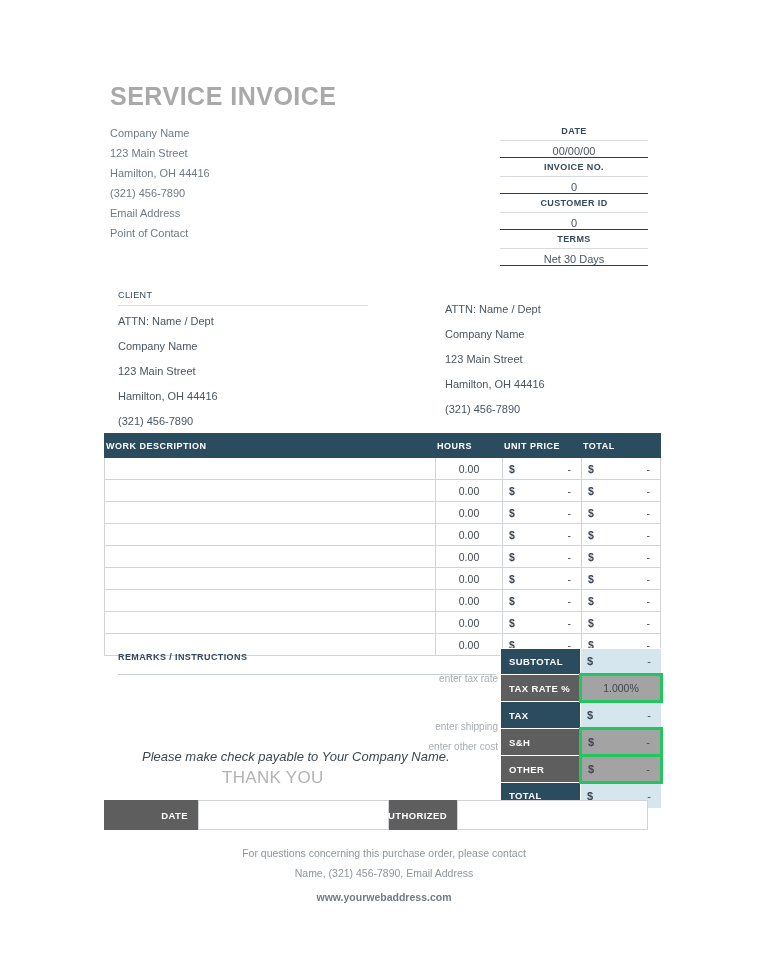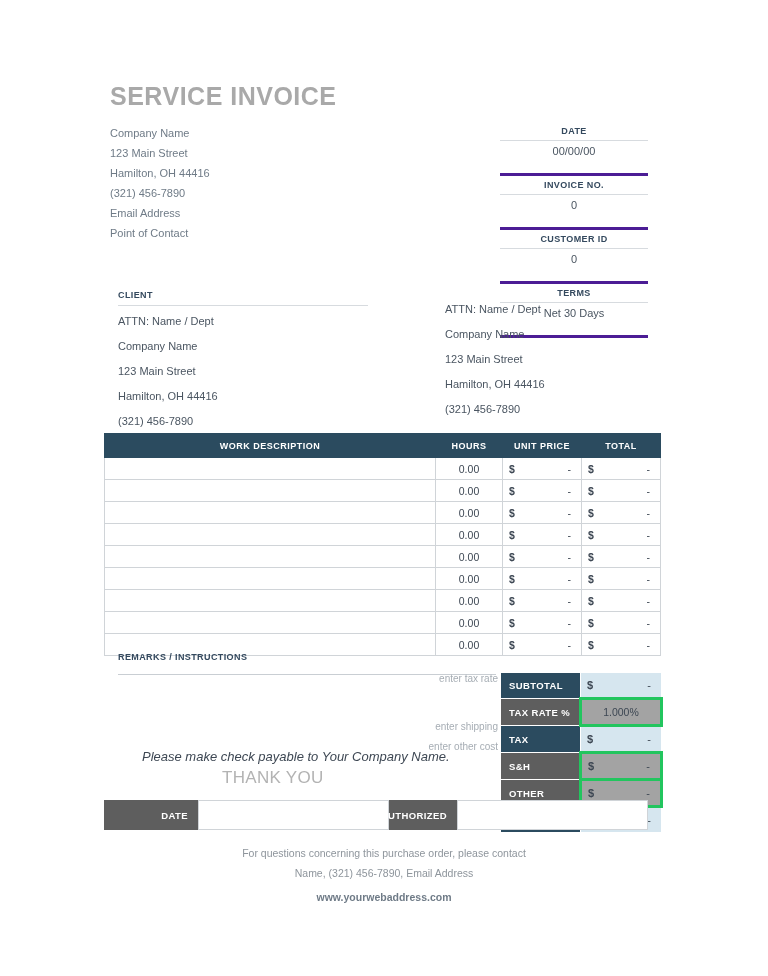--- a/index.html
+++ b/index.html
@@ -24,43 +24,43 @@
   .company-block div{font-size:11px;color:#6f7b87;line-height:20px;}
 
   
   .meta{position:absolute;left:500px;top:122px;width:148px;}
   .meta .mrow{
     text-align:center;font-size:9px;font-weight:700;letter-spacing:.4px;
     color:#34495e;padding:4px 0 4px;border-bottom:1px solid #d7dbdf;
   }
   .meta .mval{
     text-align:center;font-size:11px;color:#4a5561;
-    padding:4px 0 16px;border-bottom:3px solid #4c1d95;
+    padding:4px 0 0;border-bottom:1px solid #4c1d95;
   }
 
   
   .party{position:absolute;top:290px;}
   .party.client{left:118px;width:250px;}
   .party.billto{left:445px;width:210px;}
   .party .phead{
-    font-size:9px;font-weight:700;letter-spacing:.4px;color:#34495e;
+    font-size:9px;font-weight:400;letter-spacing:.4px;color:#34495e;
     padding-bottom:5px;border-bottom:1px solid #d7dbdf;
   }
   .party .pline{font-size:11px;color:#4a5561;line-height:20px;padding-top:5px;}
   .party .pline:first-of-type{padding-top:9px;}
 
   
   .items{
     position:absolute;left:104px;top:433px;width:544px;
     border-collapse:collapse;table-layout:fixed;
   }
   .items th{
     background:#2b4b5f;color:#ffffff;
     font-size:9px;font-weight:700;letter-spacing:.5px;
-    height:21px;text-align:center;border:1px solid #2b4b5f;
+    height:21px;text-align:left;border:1px solid #2b4b5f;
   }
   .items td{
     border:1px solid #d0d4d8;height:19px;font-size:10.5px;color:#3d4753;
   }
   .c-desc{width:328px;}
   .c-hours{width:64px;text-align:center;}
   .c-price{width:76px;margin-top:36px;}
   .c-total{width:76px;}
   .money{position:relative;height:100%;}
   .money .sym{position:absolute;left:5px;top:50%;transform:translateY(-50%);font-weight:700;font-size:10.5px;}
@@ -76,21 +76,21 @@
   
   .hint{
     position:absolute;text-align:right;font-size:10px;color:#a6adb4;
     line-height:13px;width:86px;
   }
   .hint.tax{left:412px;top:672px;}
   .hint.ship{left:412px;top:720px;}
   .hint.other{left:412px;top:740px;}
 
   
-  .totals{position:absolute;left:500px;top:672px;width:148px;border-collapse:collapse;table-layout:fixed;}
+  .totals{position:absolute;left:500px;top:648px;width:148px;border-collapse:collapse;table-layout:fixed;}
   .totals td{height:22px;font-size:9.5px;border:1px solid #ffffff;}
   .tlabel{
     width:70px;color:#ffffff;font-weight:700;letter-spacing:.4px;
     padding-left:8px;
   }
   .tlabel.teal{background:#2b4b5f;}
   .tlabel.gray{background:#5e5e5e;}
   .tval{width:78px;position:relative;}
   .tval.blue{background:#d6e6ef;}
   .tval.white{background:#a3a3a3;border:3px solid #22c55e;}

